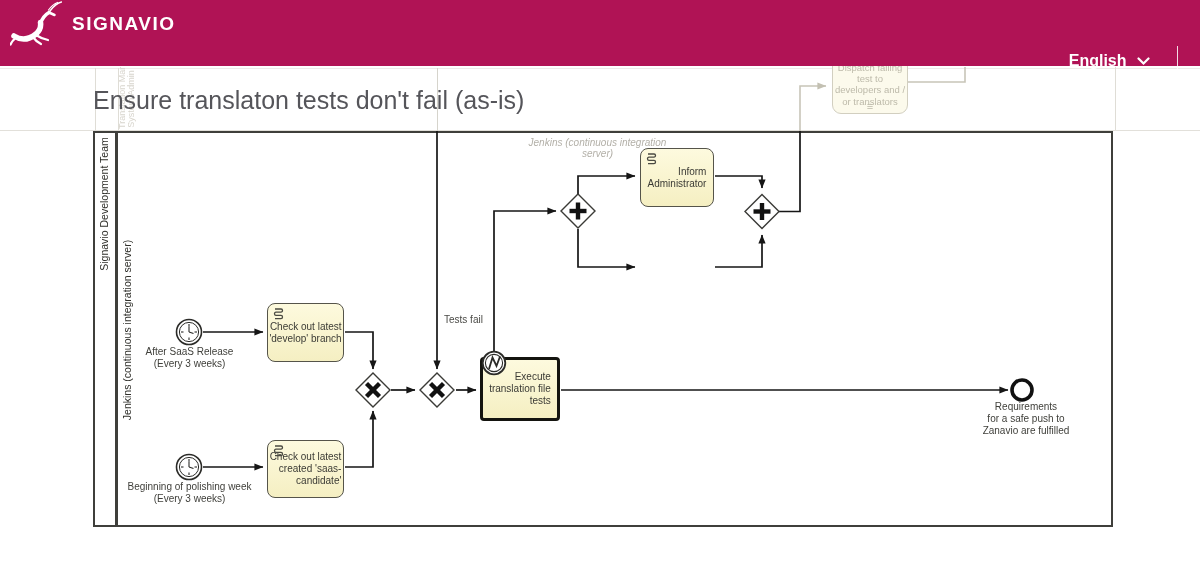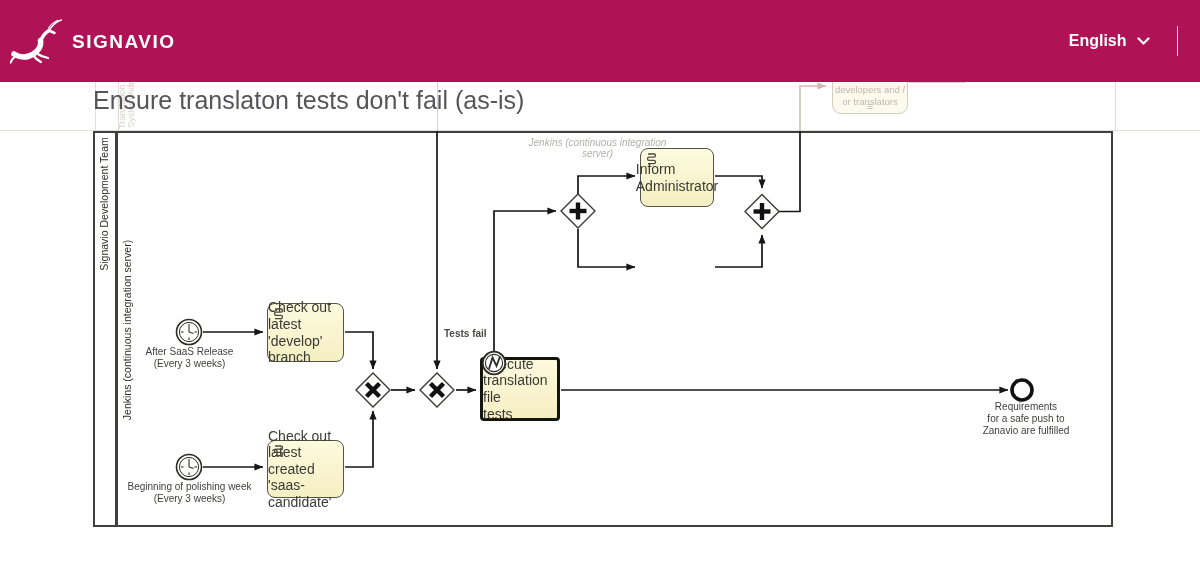--- a/index.html
+++ b/index.html
@@ -1,21 +1,21 @@
 <!DOCTYPE html>
 <html style="--color-header-bg: #b01355; --color-task-fill-top: #fdfade; --color-task-fill-bottom: #f5efc2; --color-task-border: #55544a; --color-edge: #161616; --color-pool-border: #3f3f3b; --color-ghost: #bdbaaa;"><head>
 <meta charset="utf-8">
 <style>
   html,body{margin:0;padding:0;background:#fff;}
   #app{position:relative;width:1200px;height:566px;background:#fff;overflow:hidden;
        font-family:"Liberation Sans","DejaVu Sans",sans-serif;color:#3b3b35;}
 
   
-  .topbar{position:absolute;left:0;top:0;width:1200px;height:82px;z-index:10;
-          background:var(--color-header-bg,#b01355);display:flex;}
+  .topbar{position:absolute;left:0;top:0;width:1200px;height:66px;z-index:10;
+          background:var(--color-header-bg,#b01355);display:flex;flex-direction:column;}
   .brand{display:flex;align-items:center;gap:10px;padding-left:10px;}
   .brand-name{color:#fff;font-size:19px;font-weight:600;letter-spacing:1.5px;margin-top:2px;}
   .topbar-right{margin-left:auto;display:flex;align-items:center;gap:5px;}
   .menu-item{display:flex;align-items:center;gap:10px;color:#fff;font-size:16px;font-weight:600;cursor:pointer;}
   .menu-sep{width:1.5px;height:30px;background:rgba(255,255,255,.85);margin:0 22px;}
 
   
   .page-title{position:absolute;left:93px;top:86px;font-size:25px;color:#55555a;z-index:3;}
   .hair-h{position:absolute;left:0;width:1200px;height:1px;z-index:1;}
   .hair-v{position:absolute;width:1px;z-index:1;}
@@ -37,21 +37,21 @@
         background:var(--color-pool-border,#3f3f3b);z-index:2;}
   .vlabel{position:absolute;display:flex;align-items:center;justify-content:center;
         transform:rotate(-90deg);font-size:10.5px;color:#2f2f2a;z-index:3;white-space:nowrap;}
   .lane-caption{position:absolute;left:515px;top:137px;width:165px;text-align:center;
         font-size:10px;font-style:italic;color:#b3b0a8;z-index:3;}
 
   
   .task{position:absolute;box-sizing:border-box;border:1.4px solid var(--color-task-border,#55544a);
         border-radius:8px;background:linear-gradient(180deg,var(--color-task-fill-top,#fdfade) 0%,var(--color-task-fill-bottom,#f5efc2) 100%);
         display:flex;align-items:center;justify-content:center;z-index:4;}
-  .task .txt{white-space:pre-line;text-align:left;font-size:14px;line-height:1.18;color:#3b3b35;}
+  .task .txt{white-space:pre-line;text-align:right;font-size:10px;line-height:1.18;color:#3b3b35;}
   .task.thick{border:3px solid #14140f;border-radius:4px;}
   .script-icon{position:absolute;top:3px;left:4px;}
   .node-label{position:absolute;text-align:center;font-size:10px;line-height:1.2;color:#3f3f3a;
         white-space:pre-line;z-index:3;}
   .edge-label{position:absolute;font-size:10px;color:#4a4a46;z-index:3;}
 
   svg.overlay{position:absolute;left:0;top:0;z-index:5;pointer-events:none;}
 </style>
 </head>
 <body>
@@ -116,21 +116,21 @@
   </div>
 
 
   <div class="node-label" style="left:119px;top:346px;width:141px;">After SaaS Release
 (Every 3 weeks)</div>
   <div class="node-label" style="left:119px;top:481px;width:141px;">Beginning of polishing week
 (Every 3 weeks)</div>
   <div class="node-label" style="left:966px;top:401px;width:120px;">Requirements
 for a safe push to
 Zanavio are fulfilled</div>
-  <div class="edge-label" style="left:444px;top:328px;font-weight:bold;">Tests fail</div>
+  <div class="edge-label" style="left:444px;top:314px;">Tests fail</div>
 
   <svg class="overlay" width="1200" height="566" viewBox="0 0 1200 566">
     <defs>
       <marker id="ah" markerUnits="userSpaceOnUse" markerWidth="10" markerHeight="8" refX="8.6" refY="3.6" orient="auto">
         <path d="M0,0 L9,3.6 L0,7.2 Z" fill="#161616"></path>
       </marker>
       <marker id="ahg" markerUnits="userSpaceOnUse" markerWidth="10" markerHeight="8" refX="8.6" refY="3.6" orient="auto">
         <path d="M0,0 L9,3.6 L0,7.2 Z" fill="#c3c0b2"></path>
       </marker>
     </defs>

